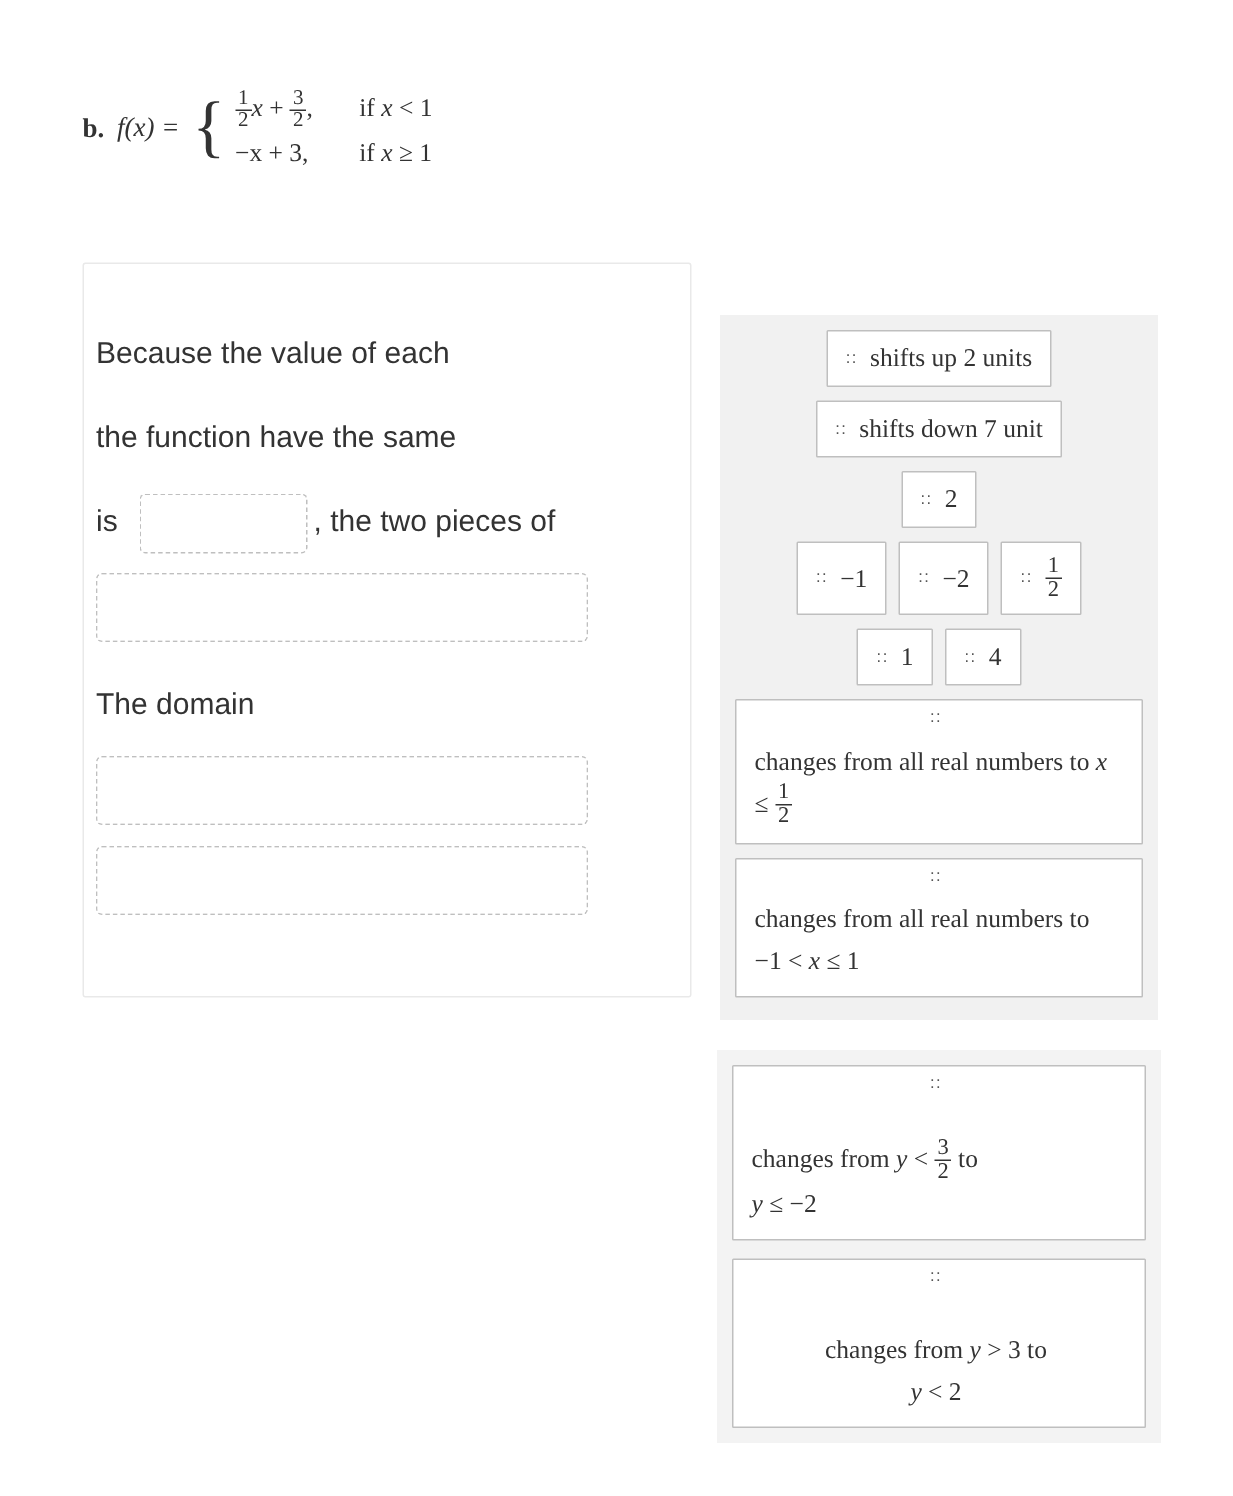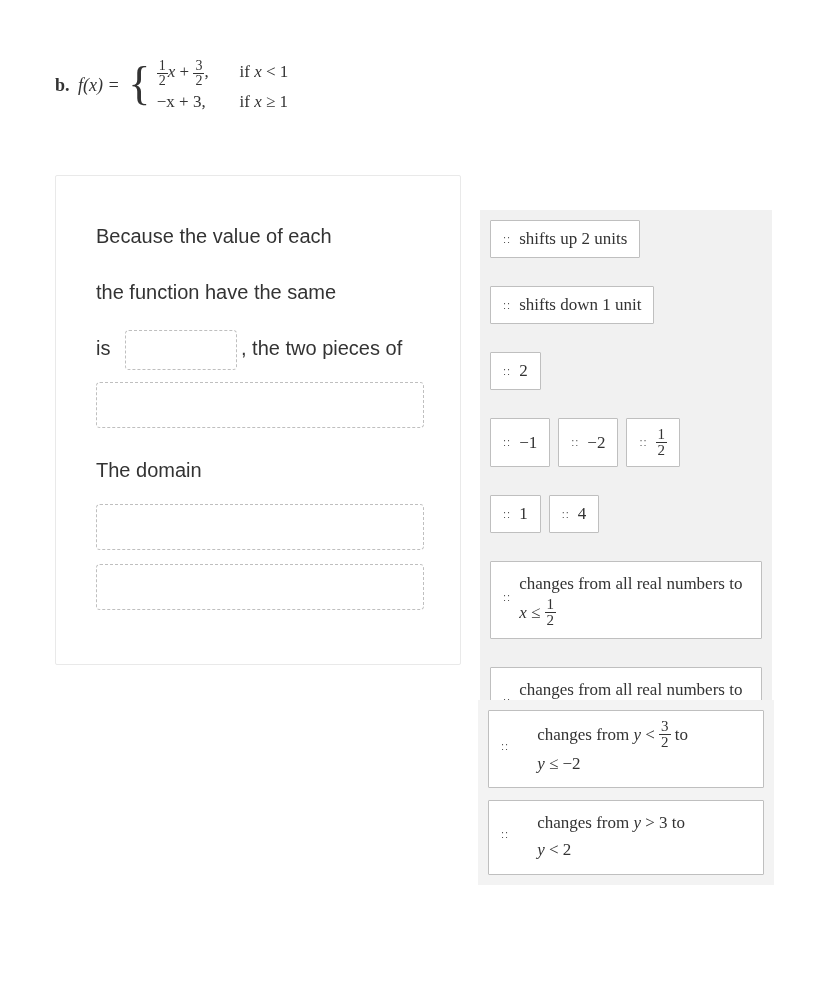--- a/index.html
+++ b/index.html
@@ -30,21 +30,21 @@
   .cases { display:inline-block; vertical-align: middle; }
   .case-row { display:block; font-size: 17px; line-height: 1.6; }
   .case-row span.col1 { display:inline-block; min-width:70px; }
 
   .paragraph-card {
     position: absolute;
     left: 55px; top: 175px;
     width: 406px;
     border: 1px solid #e9e9e9;
     border-radius: 2px;
-    padding: 32px 26px 40px 40px;
+    padding: 32px 26px 40px 8px;
     font-size: 20px;
     color: #333;
     line-height: 2.8;
   }
   .run { margin-right:5px; }
   .mvar { font-family: 'Times New Roman', Georgia, serif; font-style: italic; }
   .mop  { font-family: 'Times New Roman', Georgia, serif; }
 
   .slot {
     display:inline-block;
@@ -61,56 +61,56 @@
 
   
   .bank {
     position: absolute;
     left: 480px; top: 210px;
     width: 292px;
     padding: 10px 10px 6px 10px;
     background: #f1f1f1;
   }
   .bank .row {
-    display:flex; flex-wrap: wrap; gap: 8px;
-    margin-bottom: 28px;
+    display:flex; flex-wrap: wrap; justify-content: center; gap: 8px;
+    margin-bottom: 9px;
   }
   .tile {
     background:#fff;
     border:1px solid #bfbfbf;
     border-radius:1px;
     padding: 8px 12px;
     font-size:17px;
     color:#333;
     display:flex; align-items:center; gap:8px;
     cursor: grab;
     font-family: 'Times New Roman', Georgia, serif;
   }
   .tile .grip {
     font-size:11px; letter-spacing:1px; color:#555; line-height: 0.6;
     font-family: Arial, sans-serif;
   }
   .tile .grip::before { content:"::"; display:block; }
   .tile.big {
-    flex-direction: row; align-items:flex-start;
+    flex-direction: column; align-items:flex-start;
     width: 100%;
     padding: 8px 16px 10px 12px;
     line-height:1.6;
   }
   .tile.big .grip { align-self:center; margin-bottom:4px; }
   .tile.big .tlabel { display:block; width:100%; }
   .bank2 {
     position: absolute;
     left: 478px; top: 700px;
     width: 296px;
     padding: 10px 10px 10px 10px;
     background: #f3f3f3;
   }
   .bank2 .tile.big { margin-bottom:12px;gap:28px; }
-  .bank2 .tile.big:last-child { margin-bottom:0; }
+  .bank2 .tile.big:last-child { margin-bottom:0;text-align:center; }
 
   .fracA { display:inline-block; vertical-align:-0.45em; text-align:center; font-size:15px; line-height:1; }
   .fracA .n{display:block;border-bottom:1px solid #333;padding:0 2px;}
   .fracA .d{display:block;padding:0 2px;}
 
 </style>
 </head>
 <body>
 
 <div class="question">
@@ -157,21 +157,21 @@
 <div class="bank">
   <div class="row">
     <div class="tile">
         <span class="grip"></span>
         <span class="tlabel">shifts up 2 units</span>
       </div>
   </div>
   <div class="row">
     <div class="tile">
         <span class="grip"></span>
-        <span class="tlabel">shifts down 1 unit</span>
+        <span class="tlabel">shifts down 7 unit</span>
       </div>
   </div>
   <div class="row">
     <div class="tile">
         <span class="grip"></span>
         <span class="tlabel">2</span>
       </div>
   </div>
   <div class="row">
     <div class="tile">

